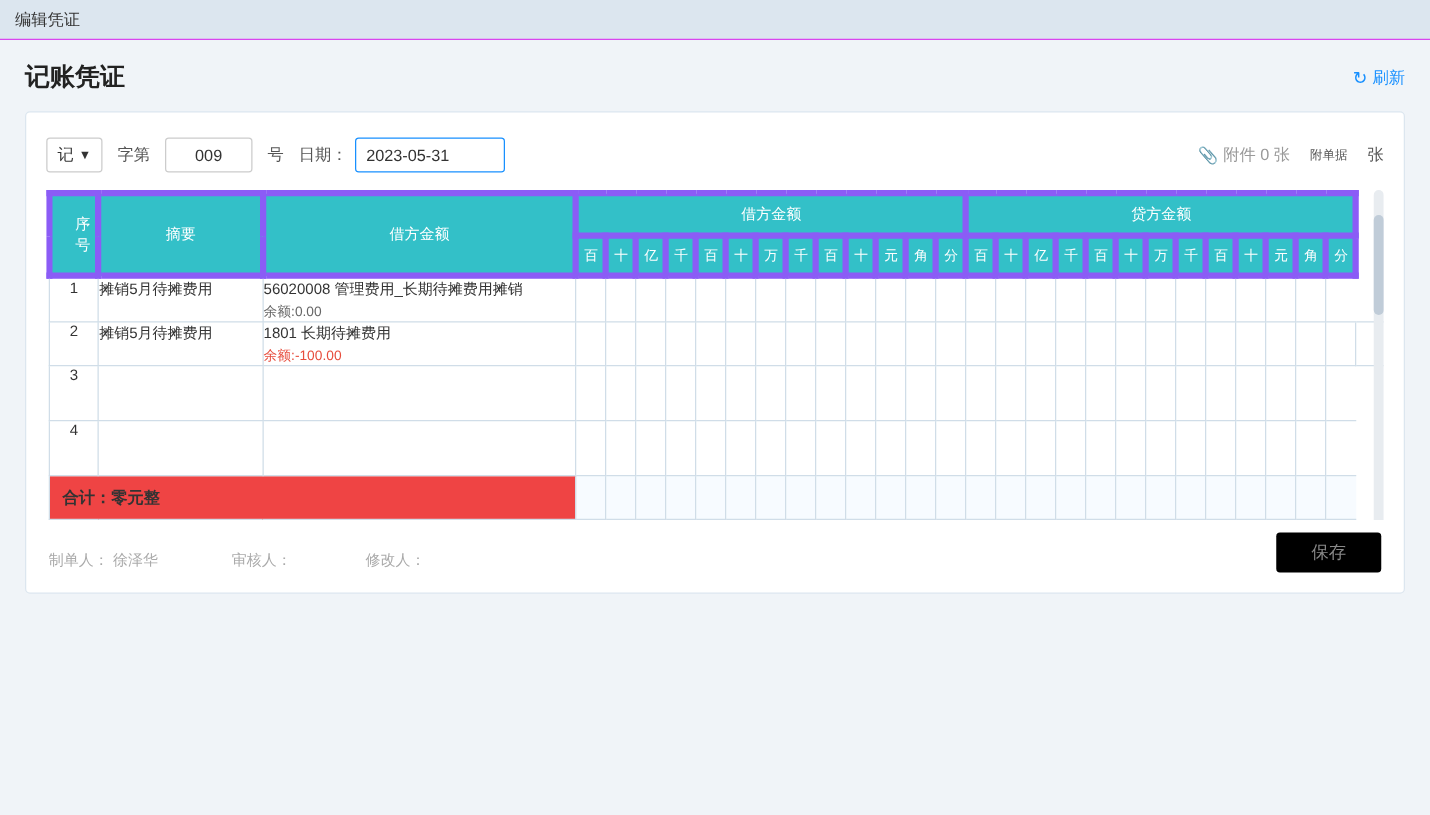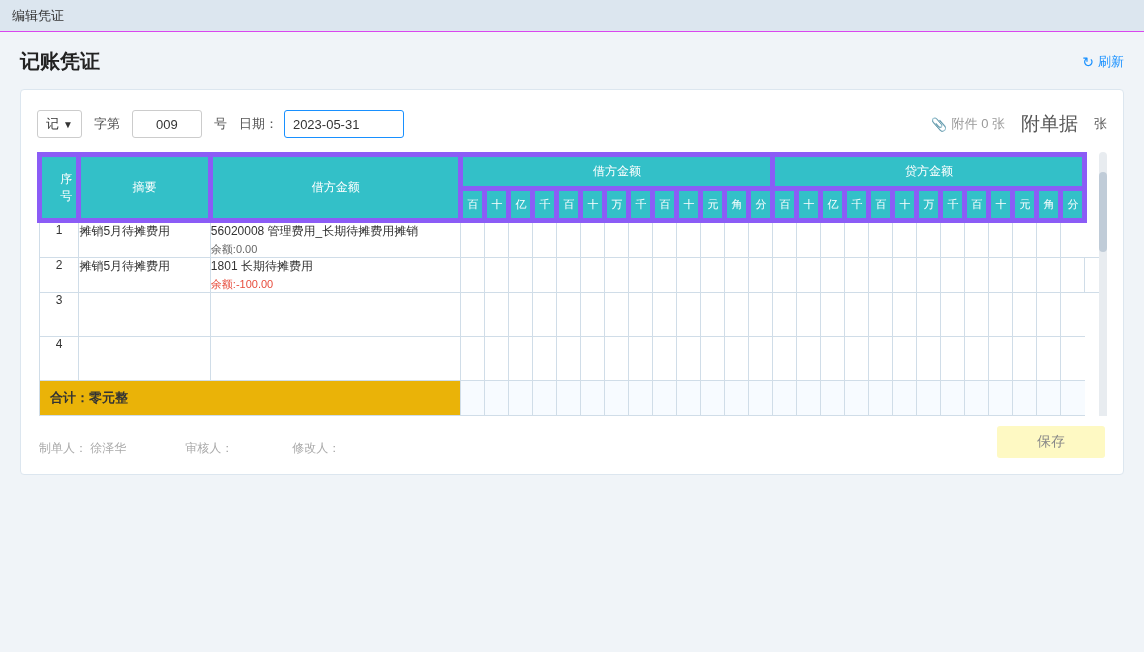--- a/index.html
+++ b/index.html
@@ -120,21 +120,21 @@
     .attachment-link {
       color: #999;
       font-size: 13px;
       display: flex;
       align-items: center;
       gap: 4px;
       cursor: pointer;
     }
     .attachment-doc {
       color: #555;
-      font-size: 19px;
+      font-size: 10px;
       cursor: pointer;
     }
     .zhang-text {
       color: #555;
       font-size: 13px;
     }
     
     .voucher-table {
       width: 100%;
       border-collapse: collapse;
@@ -202,40 +202,40 @@
       min-width: 22px;
       border-right: 1px solid #d0dde8;
       text-align: center;
       padding: 4px 0;
       font-size: 12px;
     }
     .digit-td:last-child {
       border-right: none;
     }
     .total-row td {
-      background: #eab308;
+      background: #ef4444;
       padding: 8px 10px;
       font-size: 13px;
       color: #333;
       font-weight: bold;
     }
     .footer-row {
       margin-top: 12px;
       display: flex;
       align-items: center;
       gap: 59px;
       color: #aaa;
       font-size: 12px;
     }
     .save-btn {
-      background: #fef9c3;
+      background: #000000;
       color: #888;
       border: none;
       border-radius: 3px;
-      padding: 7px 40px;
+      padding: 7px 28px;
       font-size: 14px;
       cursor: pointer;
       margin-left: auto;
     }
     .footer-area {
       display: flex;
       align-items: center;
       margin-top: 10px;
       padding: 0 2px;
     }

